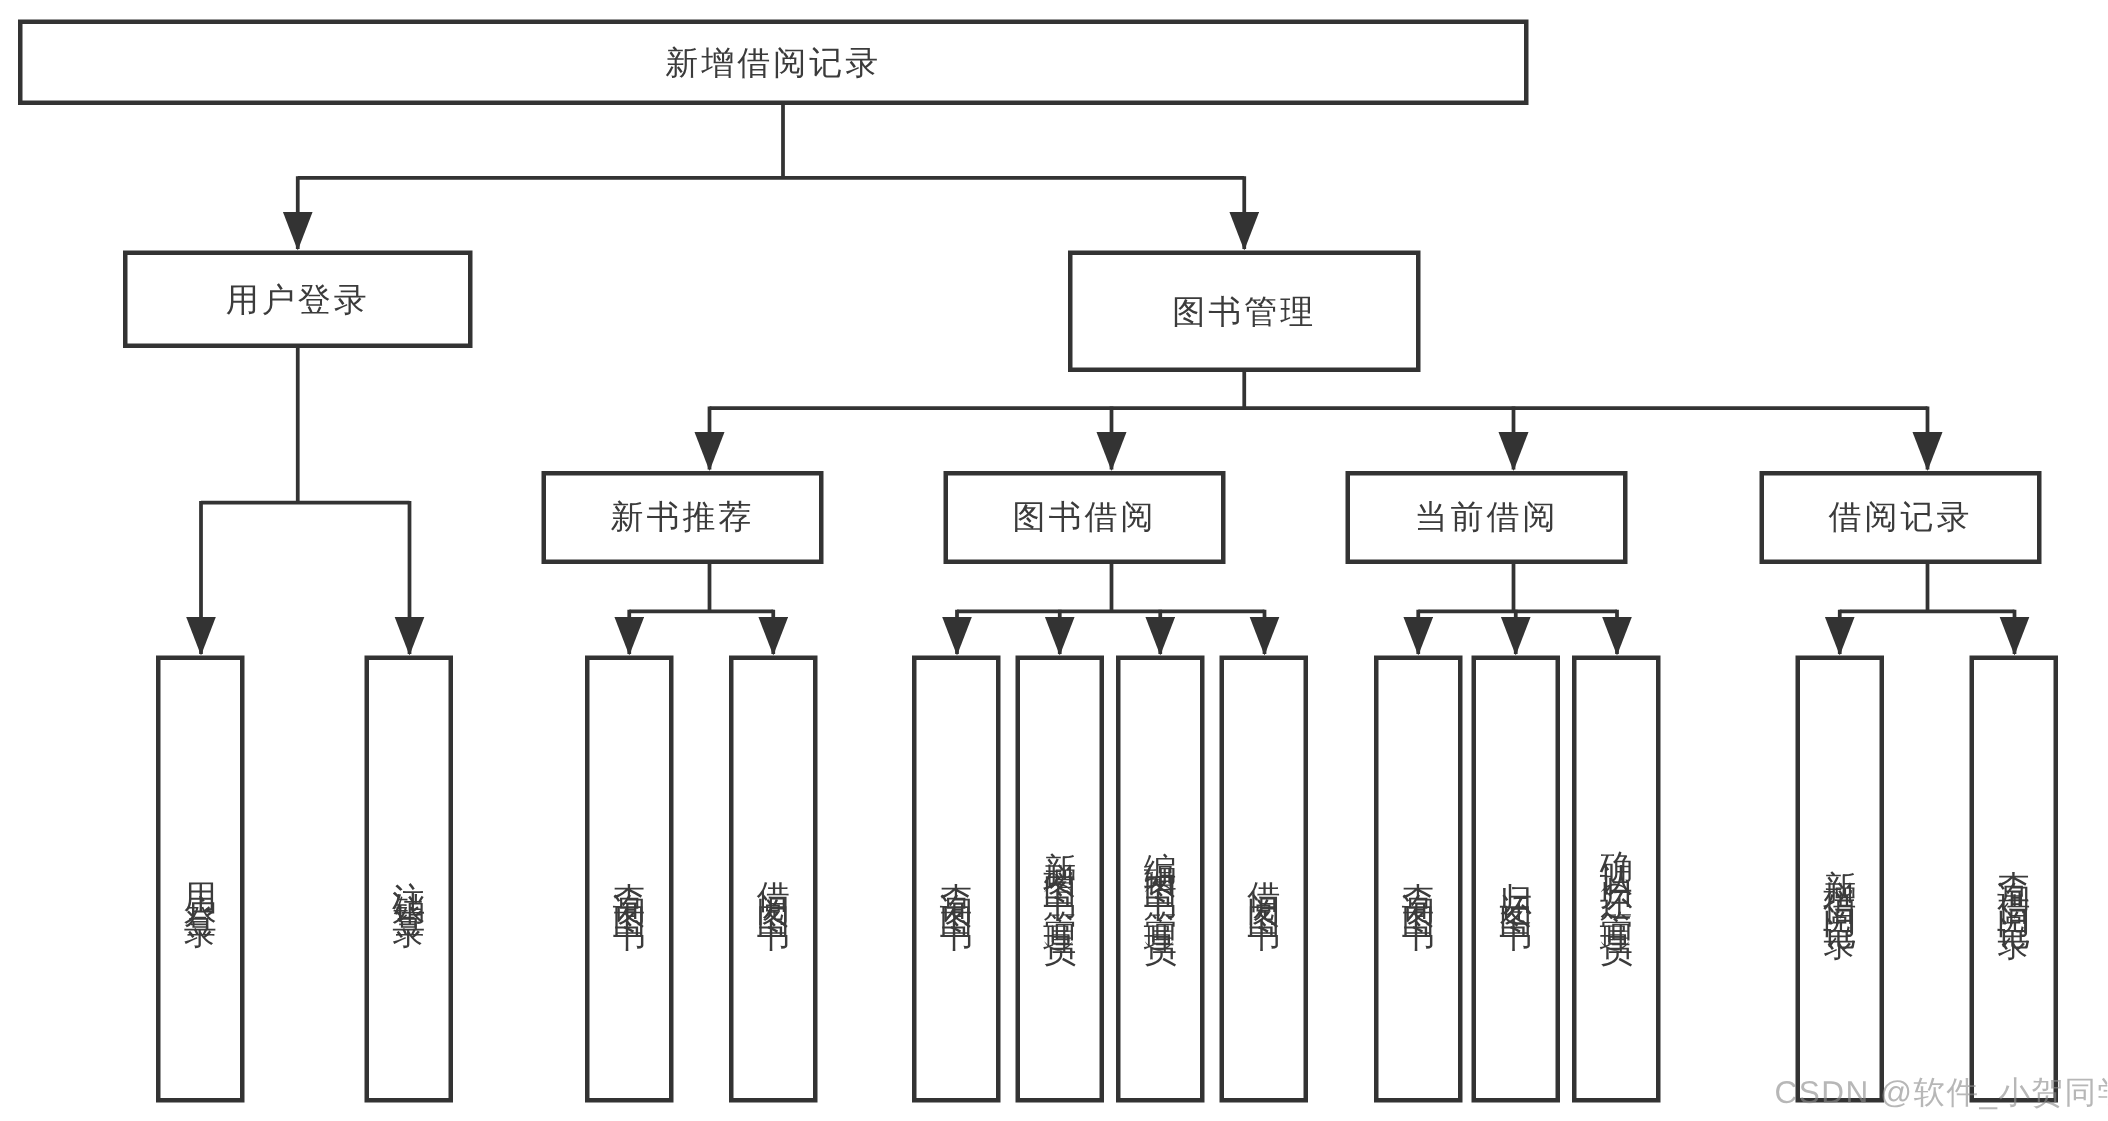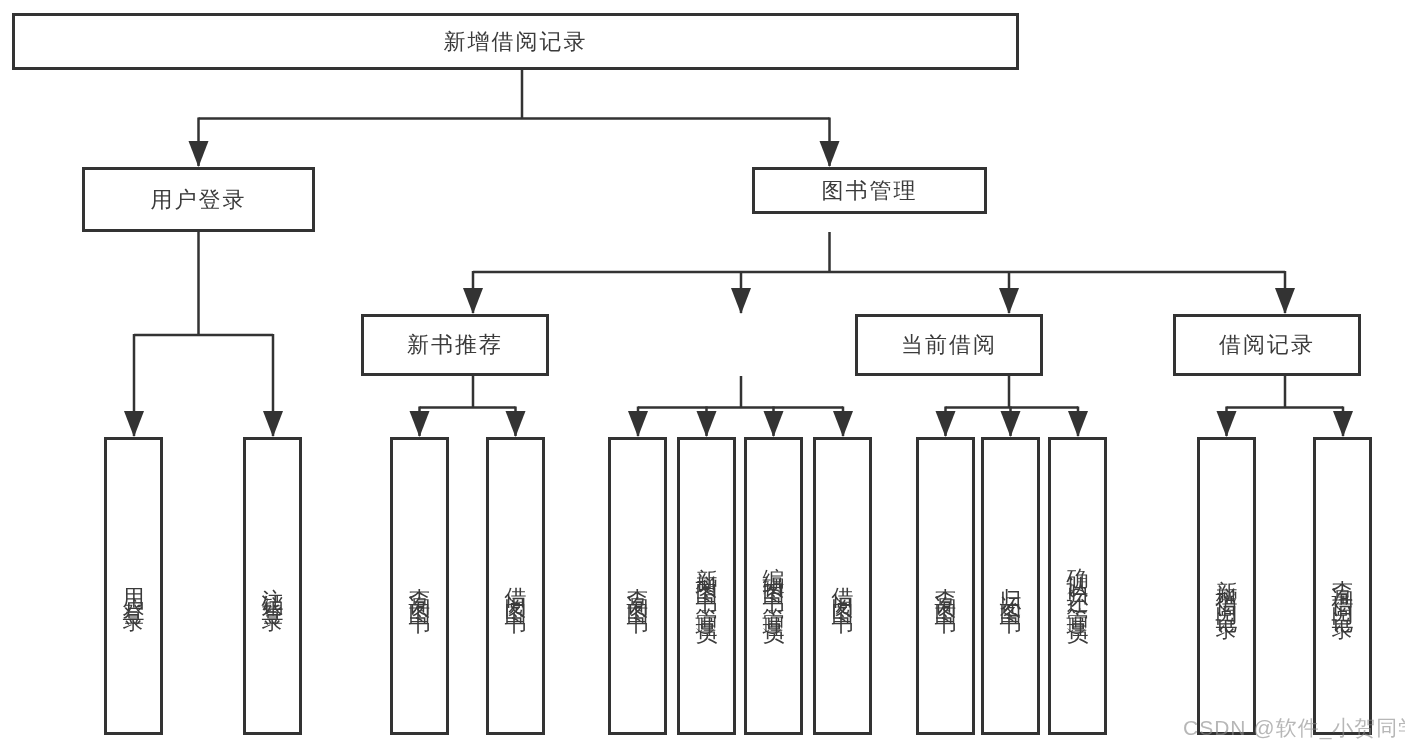--- a/index.html
+++ b/index.html
@@ -28,25 +28,25 @@
   }
   .hbox{font-size:22px;letter-spacing:2px;}
   .vbox{
     width:59px;height:298px;top:437px;
     writing-mode:vertical-rl;
     font-size:22px;letter-spacing:8px;
     line-height:1;
   }
   .root{left:12px;top:13px;width:1007px;height:57px;}
   .n-user-login{left:82px;top:167px;width:233px;height:65px;}
-  .n-book-mgmt{left:712px;top:167px;width:235px;height:47px;margin-left:40px;}
+  .n-book-mgmt{left:712px;top:167px;width:235px;height:81px;}
   .l3{top:314px;width:188px;height:62px;}
   .n-new-book{left:361px;}
   .n-book-borrow{left:629px;}
-  .n-current-borrow{left:855px;justify-content:center;}
+  .n-current-borrow{left:897px;justify-content:center;}
   .n-borrow-record{left:1173px;}
   .a1{left:104px;} .a2{left:243px;}
   .b1{left:390px;} .b2{left:486px;}
   .c1{left:608px;} .c2{left:677px;} .c3{left:744px;} .c4{left:813px;}
   .d1{left:916px;} .d2{left:981px;} .d3{left:1048px;}
   .e1{left:1197px;} .e2{left:1313px;}
   .watermark{
     position:absolute;
     left:1183px;top:714px;
     font-size:21px;
@@ -112,20 +112,23 @@
   <div class="box hbox n-user-login">
     <span>用户登录</span>
   </div>
   <div class="box hbox n-book-mgmt">
     <span>图书管理</span>
   </div>
 
   <div class="box hbox l3 n-new-book">
     <span>新书推荐</span>
   </div>
+  <div class="box hbox l3 n-book-borrow">
+    <span>图书借阅</span>
+  </div>
   <div class="box hbox l3 n-current-borrow">
     <span>当前借阅</span>
   </div>
   <div class="box hbox l3 n-borrow-record">
     <span>借阅记录</span>
   </div>
 
   <div class="box vbox a1">
     <span>用户登录</span>
   </div>

